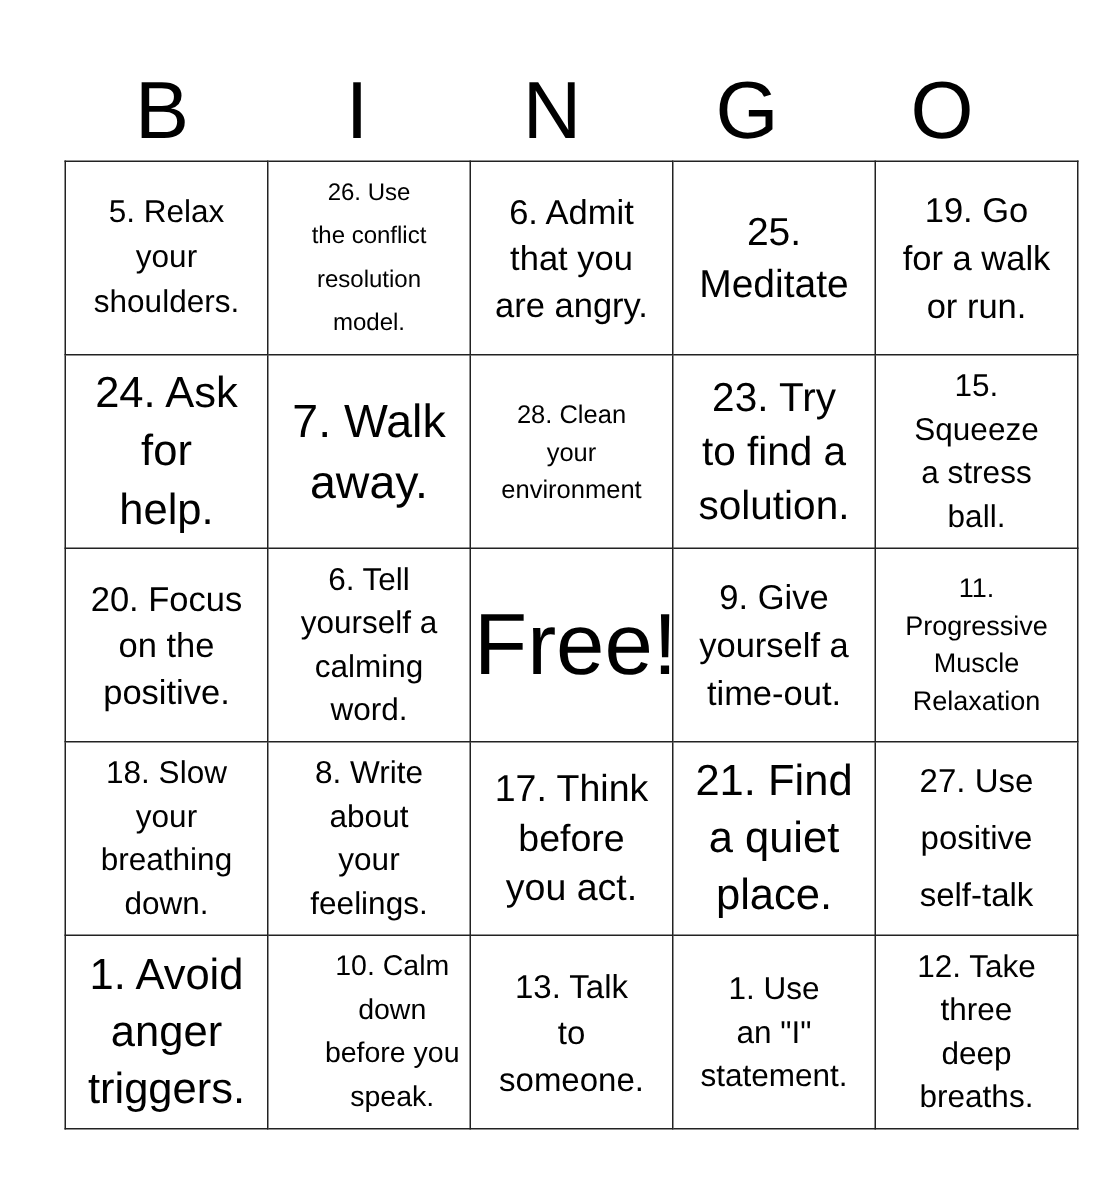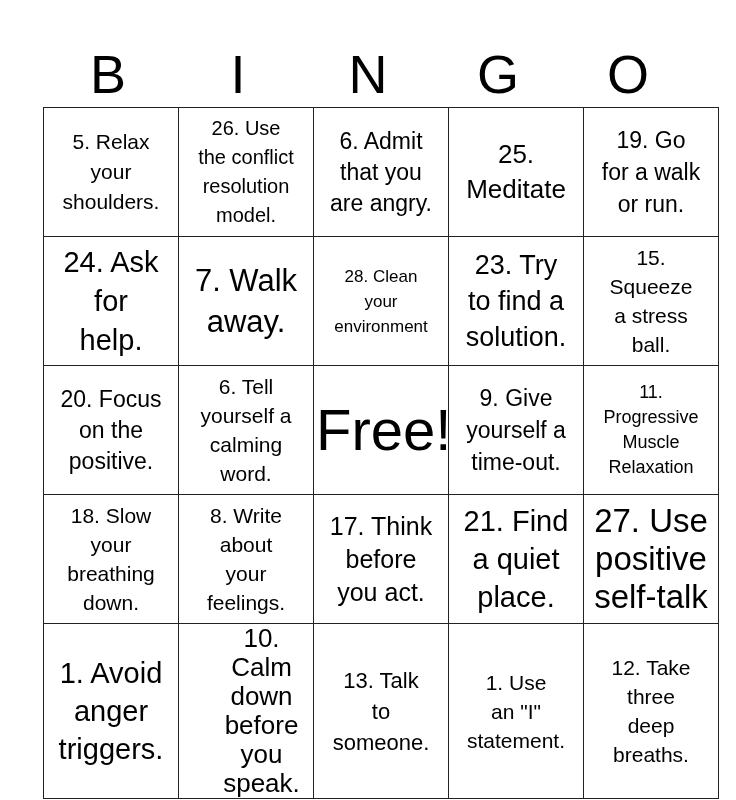--- a/index.html
+++ b/index.html
@@ -19,21 +19,21 @@
   <span>G</span>
   <span>O</span>
 </div>
 
 <table class="grid">
   <tbody id="grid-body">
       <tr>
         <td style="font-size: 21px; line-height: 30px;">5. Relax
 your
 shoulders.</td>
-        <td style="font-size: 20px; line-height: 29px;">26. Use
+        <td style="font-size: 16px; line-height: 29px;">26. Use
 the conflict
 resolution
 model.</td>
         <td style="font-size: 23px; line-height: 31px;">6. Admit
 that you
 are angry.</td>
         <td style="font-size: 26px; line-height: 35px;">25.
 Meditate</td>
         <td style="font-size: 23px; line-height: 32px;">19. Go
 for a walk
@@ -81,29 +81,29 @@
         <td style="font-size: 21px; line-height: 29px;">8. Write
 about
 your
 feelings.</td>
         <td style="font-size: 25px; line-height: 33px;">17. Think
 before
 you act.</td>
         <td style="font-size: 29px; line-height: 38px;">21. Find
 a quiet
 place.</td>
-        <td style="font-size: 33px; line-height: 38px; text-align: center;">27. Use
+        <td style="font-size: 22px; line-height: 38px; text-align: center;">27. Use
 positive
 self-talk</td>
       </tr>
       <tr>
         <td style="font-size: 29px; line-height: 38px;">1. Avoid
 anger
 triggers.</td>
-        <td style="font-size: 26px; line-height: 29px; padding-left: 33px;">10. Calm
+        <td style="font-size: 19px; line-height: 29px; padding-left: 33px;">10. Calm
 down
 before you
 speak.</td>
         <td style="font-size: 22px; line-height: 31px;">13. Talk
 to
 someone.</td>
         <td style="font-size: 21px; line-height: 29px;">1. Use
 an "I"
 statement.</td>
         <td style="font-size: 21px; line-height: 29px;">12. Take

